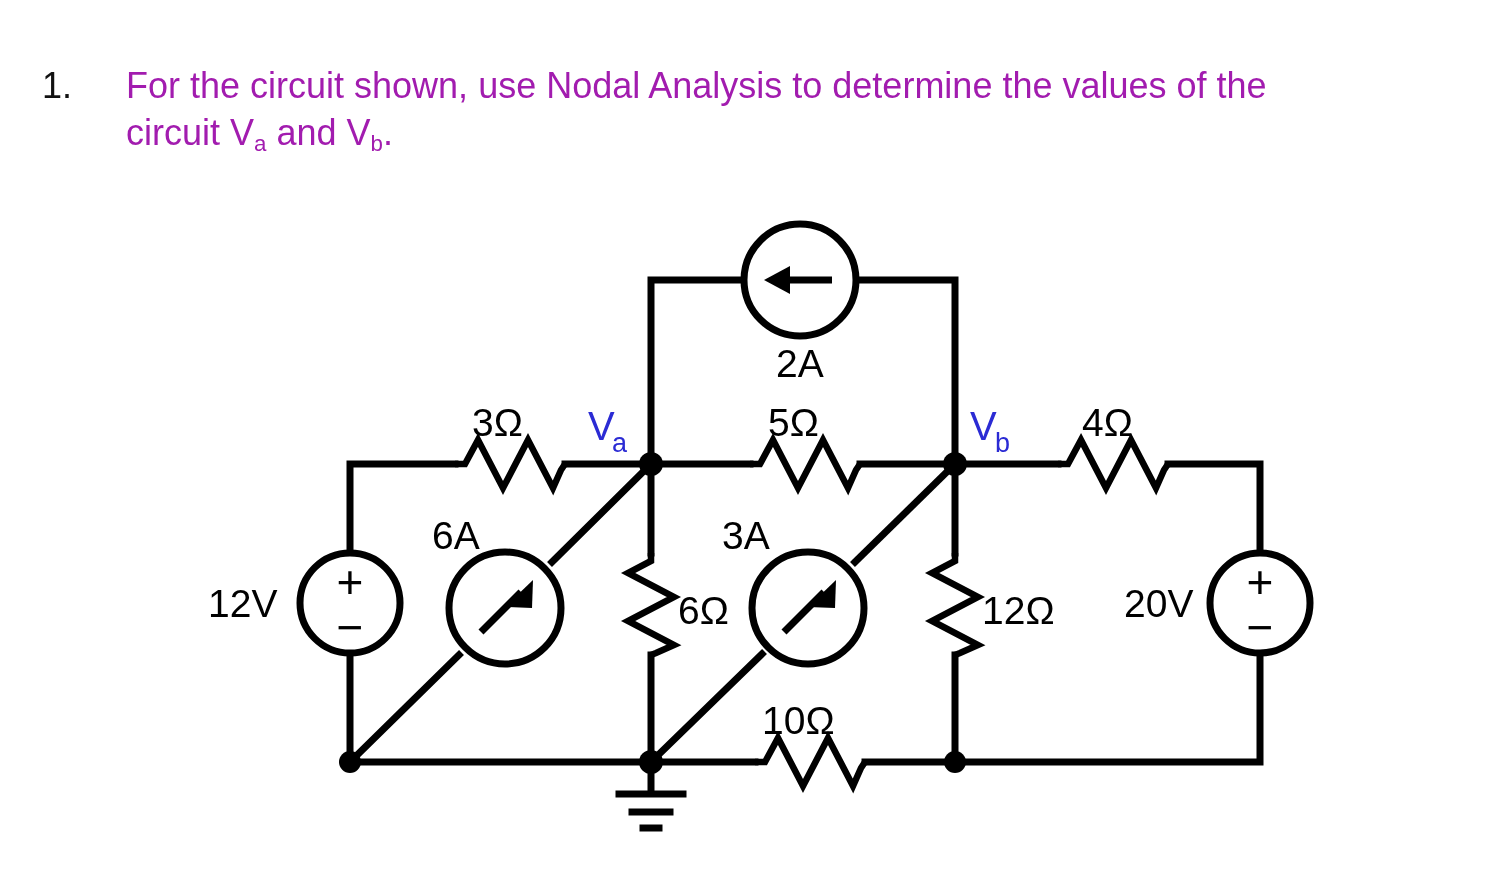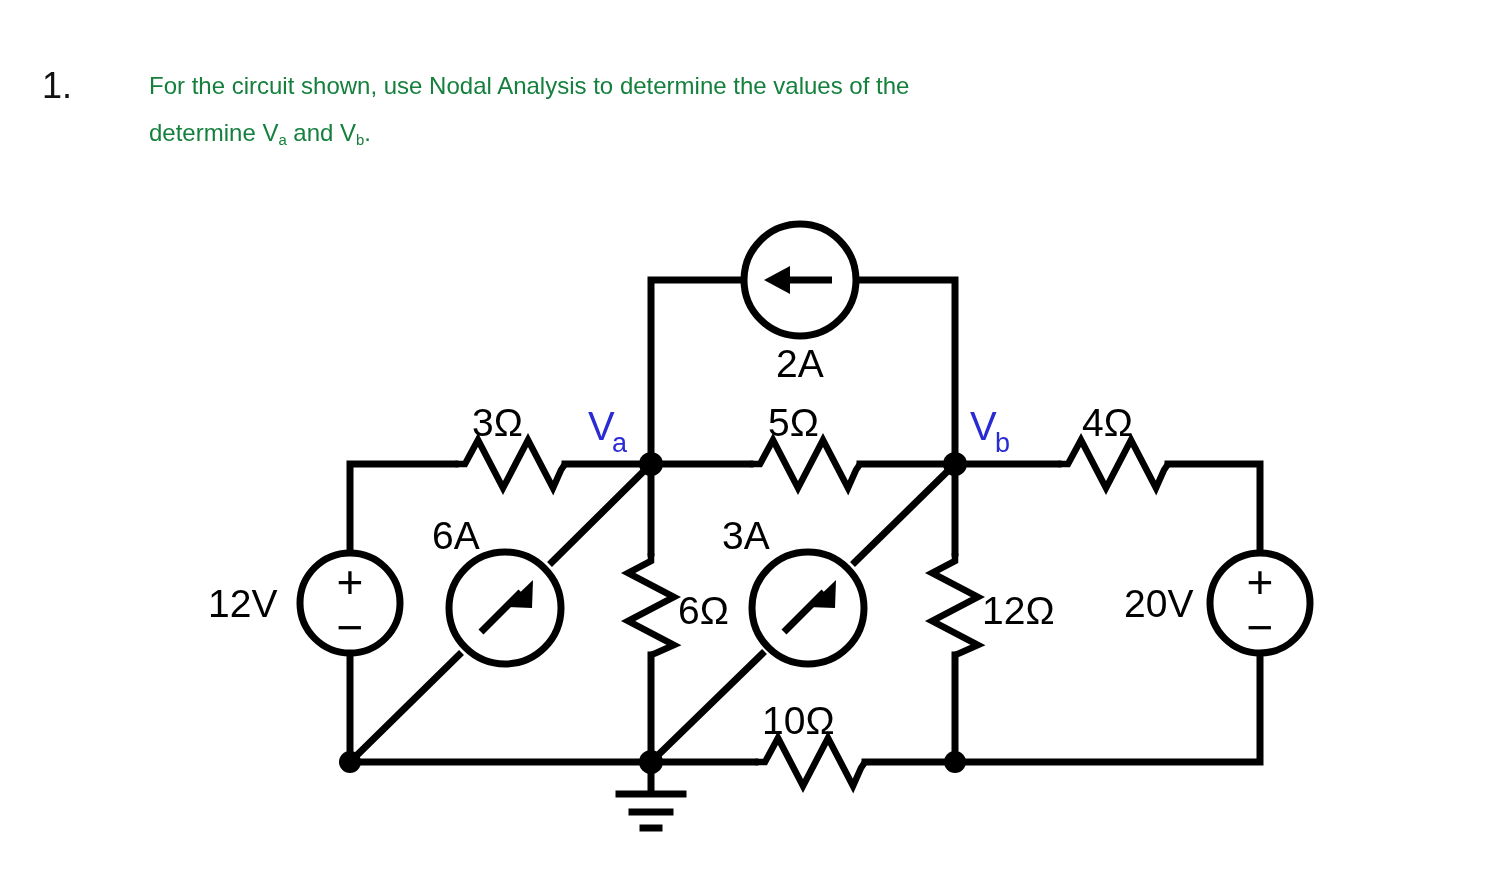--- a/index.html
+++ b/index.html
@@ -29,25 +29,24 @@
     align-items: flex-start;
   }
   .q-number {
     font-size: 36px;
     line-height: 47px;
     color: #111111;
     width: 84px;
     flex: 0 0 84px;
   }
   .q-text {
-    font-size: 24px;
+    font-size: 36px;
     line-height: 47px;
-    color: #15803d;
+    color: #a21caf;
     flex: 1 1 auto;
-    margin-left: 23px;
   }
   .q-text sub {
     font-size: 0.62em;
     vertical-align: baseline;
     position: relative;
     top: 0.26em;
   }
   #circuit {
     position: absolute;
     left: 0;
@@ -108,21 +107,21 @@
 </style>
 </head>
 <body>
 
 <div id="page">
 
   <div class="question-block">
     <div class="q-number">1.</div>
     <div class="q-text">
       <span>For the circuit shown, use Nodal Analysis to determine the values of the</span><br>
-      <span>determine V</span><sub>a</sub><span> and V</span><sub>b</sub><span>.</span>
+      <span>circuit V</span><sub>a</sub><span> and V</span><sub>b</sub><span>.</span>
     </div>
   </div>
 
   <svg id="circuit" width="1504" height="880" viewBox="0 0 1504 880">
 
     <g>
       <path class="wire" d="M 651 464 L 651 280 L 745 280"></path>
       <path class="wire" d="M 855 280 L 955 280 L 955 464"></path>
     </g>
 

